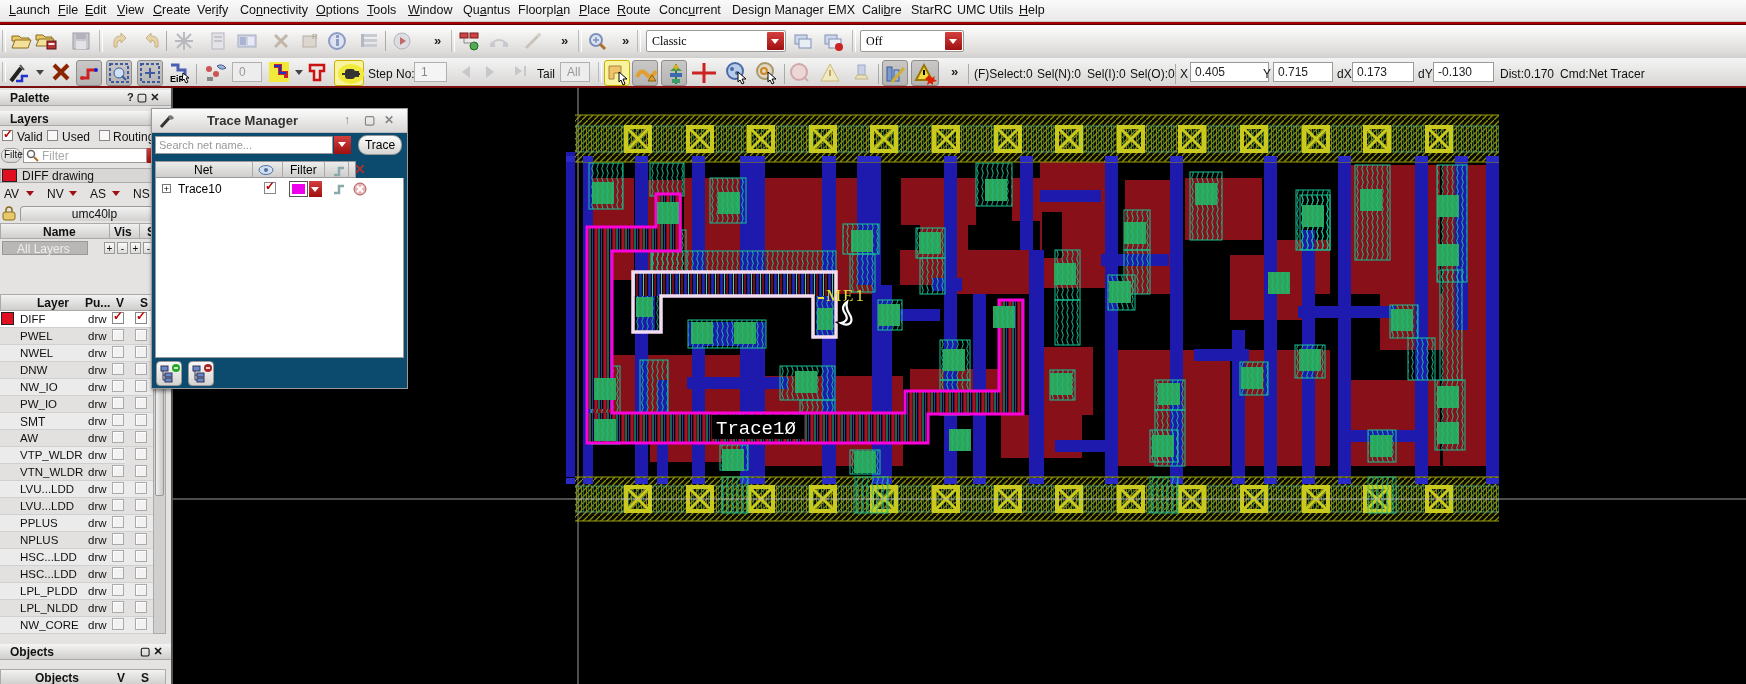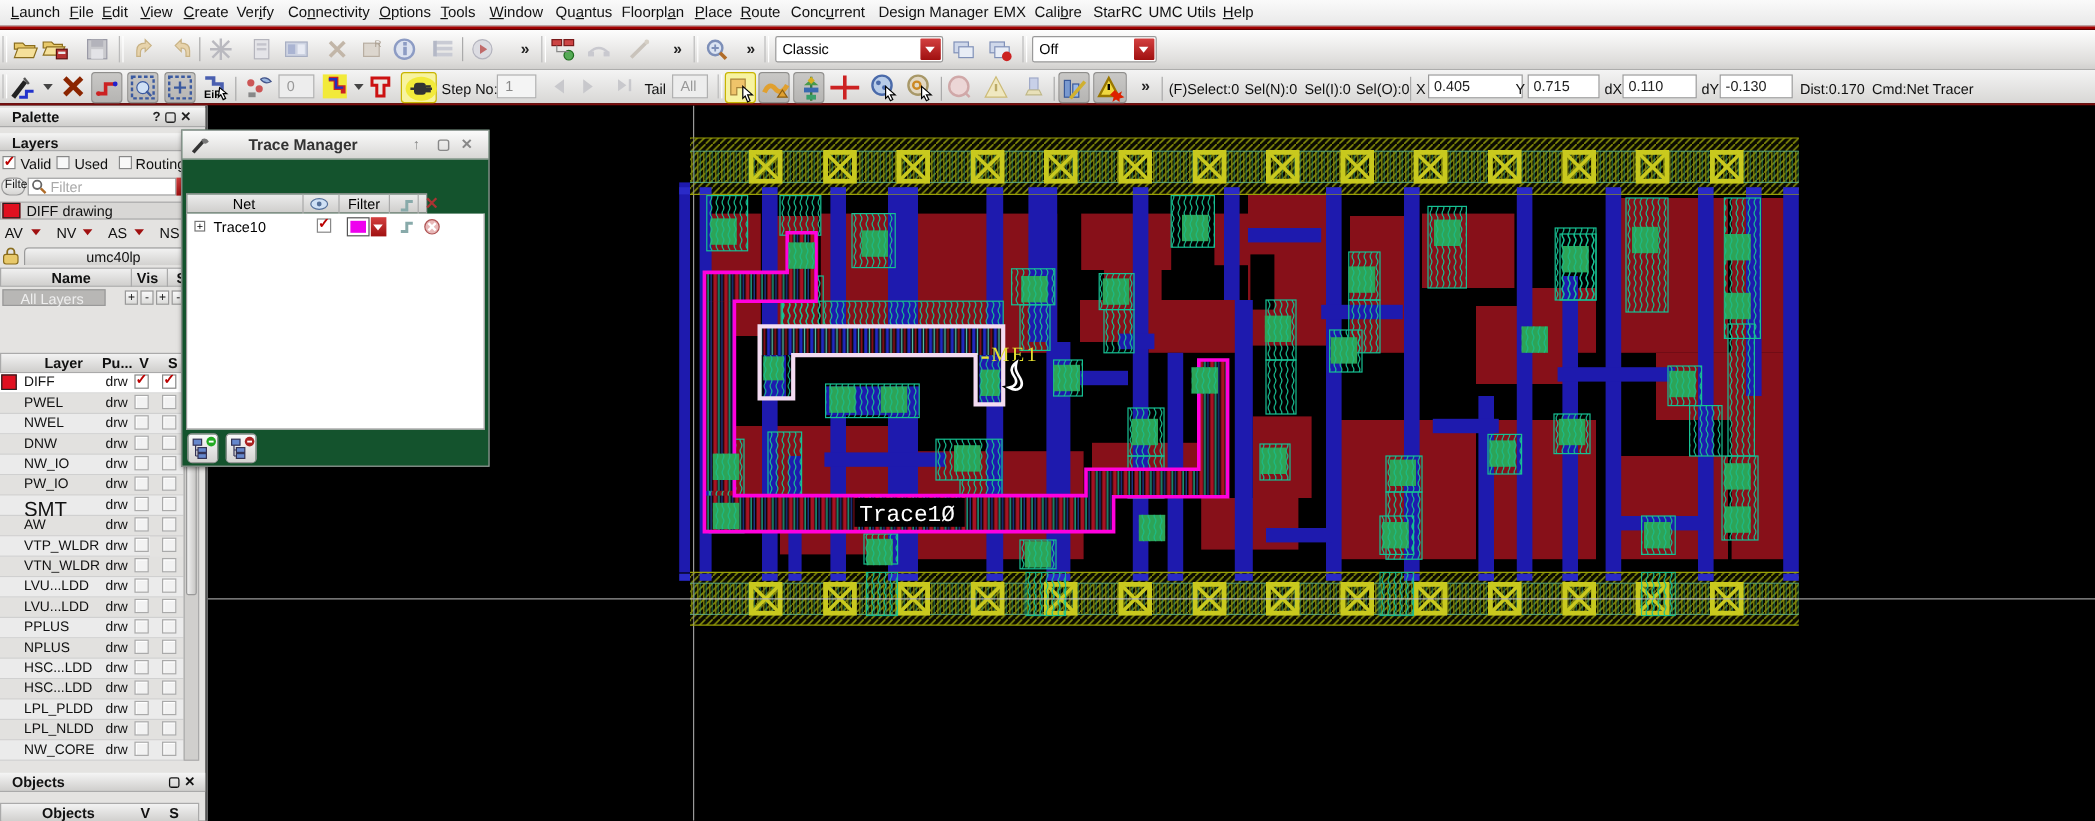--- a/index.html
+++ b/index.html
@@ -10,36 +10,36 @@
 #menubar u{text-decoration:underline;}
 #redline{left:0;top:21px;width:1746px;height:4px;background:#a40000;border-top:1px solid #c8c8c8;border-bottom:1px solid #5a0000;}
 
 #tb1{left:0;top:25px;width:1746px;height:33px;background:linear-gradient(#fdfdfd,#dedddb 80%,#d0cfcd);}
 #tb2{left:0;top:58px;width:1746px;height:30px;background:linear-gradient(#f4f4f4,#d8d7d5);border-bottom:2px solid #7a0d0d;}
 .grip{width:4px;height:22px;border-left:1px solid #bbb;border-right:1px solid #fff;top:5px;}
 .grip2{width:4px;height:20px;border-left:1px solid #bbb;border-right:1px solid #fff;top:4px;}
 .sep{width:1px;height:20px;background:#aaa;top:6px;}
 .ico{top:5px;width:22px;height:22px;}
 .chev{font-size:13px;font-weight:bold;color:#222;top:8px;}
-.combo{height:22px;background:#fff;border:1px solid #999;border-radius:2px;}
+.combo{height:22px;background:#fff;border:1px solid #999;border-radius:2px;font-family:Liberation Serif, serif;}
 .combo .cbtn{position:absolute;right:1px;top:1px;bottom:1px;width:17px;background:linear-gradient(#d34040,#a01010);border-radius:1px;}
 .combo .cbtn:after{content:"";position:absolute;left:4px;top:7px;border:4px solid transparent;border-top:5px solid #fff;}
 .combo .ctext{position:absolute;left:5px;top:3px;font-size:12px;color:#000;}
 .field{height:20px;background:#fff;border:1px solid #9a9a9a;font-size:12px;color:#222;padding:2px 0 0 4px;}
 .fieldg{height:20px;background:#ededed;border:1px solid #b0b0b0;font-size:12px;color:#999;padding:2px 0 0 6px;}
 .lab{font-size:12px;color:#111;top:9px;}
 .pressed{background:linear-gradient(#c9c8c6,#b5b4b2);border:1px solid #8f8e8c;border-radius:3px;}
 .hl{background:#f7f3a0;border:1px solid #c8b400;border-radius:3px;}
 
 #palette{left:0;top:88px;width:173px;height:596px;background:#e4e3e1;border-right:2px solid #555;font-size:12px;color:#111;}
 .ptitle{left:0;width:171px;height:16px;background:linear-gradient(#f5f5f5,#cfcecc);border-bottom:1px solid #aaa;font-weight:bold;padding:1px 0 0 10px;}
 .prow{left:0;width:171px;}
 .cb{width:11px;height:11px;background:#f8f8f8;border:1px solid #888;display:inline-block;}
 
-#tm{left:151px;top:108px;width:257px;height:281px;background:#14532d;border:1px solid #9a9a9a;box-shadow:1px 2px 4px rgba(0,0,0,.5);font-size:12px;}
+#tm{left:151px;top:108px;width:257px;height:281px;background:#0c4a6e;border:1px solid #9a9a9a;box-shadow:1px 2px 4px rgba(0,0,0,.5);font-size:12px;}
 
 #canvas{left:173px;top:88px;width:1573px;height:596px;background:#000;}
 </style></head><body>
 <div id="page">
 
 <div id="menubar" class="abs">
       <span style="left:9px"><u>L</u>aunch</span>
       <span style="left:58px"><u>F</u>ile</span>
       <span style="left:85px"><u>E</u>dit</span>
       <span style="left:117px"><u>V</u>iew</span>
@@ -333,21 +333,21 @@
 <div class="abs lab" style="left:1037px">Sel(N):0</div>
 <div class="abs lab" style="left:1087px">Sel(I):0</div>
 <div class="abs lab" style="left:1130px">Sel(O):0</div>
 <div class="abs sep" style="left:1175px"></div>
 
 <div class="abs lab" style="left:1180px">X</div>
 <div class="abs field" style="left:1190px;top:4px;width:79px">0.405</div>
 <div class="abs lab" style="left:1263px">Y</div>
 <div class="abs field" style="left:1273px;top:4px;width:60px">0.715</div>
 <div class="abs lab" style="left:1337px">dX</div>
-<div class="abs field" style="left:1352px;top:4px;width:62px">0.110</div>
+<div class="abs field" style="left:1352px;top:4px;width:62px">0.173</div>
 <div class="abs lab" style="left:1418px">dY</div>
 <div class="abs field" style="left:1433px;top:4px;width:61px">-0.130</div>
 
 <div class="abs lab" style="left:1500px">Dist:0.170</div>
 <div class="abs lab" style="left:1560px">Cmd:Net Tracer</div>
 </div>
 
 <div id="canvas" class="abs">
 <svg width="1573" height="596" viewBox="173 88 1573 596">
 <defs>
@@ -977,21 +977,21 @@
           <span class="abs" style="left:112px;top:1px;width:12px;height:12px;background:#f2f2f2;border:1px solid #aaa;box-shadow:inset 1px 1px 0 #fff"></span>
           <span class="abs" style="left:135px;top:1px;width:12px;height:12px;background:#f2f2f2;border:1px solid #aaa;box-shadow:inset 1px 1px 0 #fff"></span>
         </div>
 <div class="abs" style="left:0;top:102px;width:153px;height:17px;background:#e2e1df;border-bottom:1px solid #d0d0d0">
           <span class="abs" style="left:20px;top:2px;font-size:11.5px">PW_IO</span>
           <span class="abs" style="left:88px;top:2px;font-size:11.5px">drw</span>
           <span class="abs" style="left:112px;top:1px;width:12px;height:12px;background:#f2f2f2;border:1px solid #aaa;box-shadow:inset 1px 1px 0 #fff"></span>
           <span class="abs" style="left:135px;top:1px;width:12px;height:12px;background:#f2f2f2;border:1px solid #aaa;box-shadow:inset 1px 1px 0 #fff"></span>
         </div>
 <div class="abs" style="left:0;top:119px;width:153px;height:17px;background:#ebebeb;border-bottom:1px solid #d0d0d0">
-          <span class="abs" style="left:20px;top:2px;font-size:17px">SMT</span>
+          <span class="abs" style="left:20px;top:2px;font-size:12px">SMT</span>
           <span class="abs" style="left:88px;top:2px;font-size:11.5px">drw</span>
           <span class="abs" style="left:112px;top:1px;width:12px;height:12px;background:#f2f2f2;border:1px solid #aaa;box-shadow:inset 1px 1px 0 #fff"></span>
           <span class="abs" style="left:135px;top:1px;width:12px;height:12px;background:#f2f2f2;border:1px solid #aaa;box-shadow:inset 1px 1px 0 #fff"></span>
         </div>
 <div class="abs" style="left:0;top:136px;width:153px;height:17px;background:#e2e1df;border-bottom:1px solid #d0d0d0">
           <span class="abs" style="left:20px;top:2px;font-size:11.5px">AW</span>
           <span class="abs" style="left:88px;top:2px;font-size:11.5px">drw</span>
           <span class="abs" style="left:112px;top:1px;width:12px;height:12px;background:#f2f2f2;border:1px solid #aaa;box-shadow:inset 1px 1px 0 #fff"></span>
           <span class="abs" style="left:135px;top:1px;width:12px;height:12px;background:#f2f2f2;border:1px solid #aaa;box-shadow:inset 1px 1px 0 #fff"></span>
         </div>
@@ -1083,20 +1083,27 @@
         <svg class="abs" style="left:6px;top:4px" width="18" height="17">
           <line x1="3" y1="14" x2="12" y2="4" stroke="#333" stroke-width="3"></line>
           <path d="M10 3 q4 -2 6 2 q-2 3 -5 1" fill="#777"></path>
         </svg>
         <span class="abs" style="left:55px;top:4px;font-size:13px;font-weight:bold;color:#333">Trace Manager</span>
         <span class="abs" style="left:192px;top:4px;color:#888;font-weight:bold">↑</span>
         <span class="abs" style="left:212px;top:4px;color:#888;font-weight:bold">▢</span>
         <span class="abs" style="left:232px;top:4px;color:#888;font-weight:bold">✕</span>
       </div>
 
+<div class="abs" style="left:0;top:26px;width:255px;height:22px">
+        <span class="abs" style="left:3px;top:1px;width:178px;height:18px;background:#fff;border:1px solid #999"></span>
+        <span class="abs" style="left:7px;top:4px;color:#999;font-size:11px">Search net name...</span>
+        <span class="abs" style="left:182px;top:1px;width:17px;height:18px;background:linear-gradient(#d34040,#a01010)"></span>
+        <span class="abs" style="left:186px;top:7px;border:4px solid transparent;border-top:5px solid #fff"></span>
+        <span class="abs" style="left:206px;top:0px;width:44px;height:20px;background:linear-gradient(#fdfdfd,#d6d5d3);border:1px solid #999;border-radius:9px;text-align:center;padding-top:2px">Trace</span>
+      </div>
 
 <div class="abs" style="left:3px;top:52px;width:201px;height:17px;background:linear-gradient(#ececec,#cfcecc);border:1px solid #999">
         <span class="abs" style="left:38px;top:1px">Net</span>
         <svg class="abs" style="left:102px;top:3px" width="16" height="11">
           <ellipse cx="8" cy="5" rx="7" ry="4.5" fill="#cfe0f5" stroke="#55709a"></ellipse>
           <circle cx="8" cy="5" r="2" fill="#55709a"></circle>
         </svg>
         <span class="abs" style="left:134px;top:1px">Filter</span>
         <svg class="abs" style="left:176px;top:2px" width="14" height="13">
           <path d="M2 11 h5 v-7 h5" fill="none" stroke="#8aa" stroke-width="2.5"></path>

